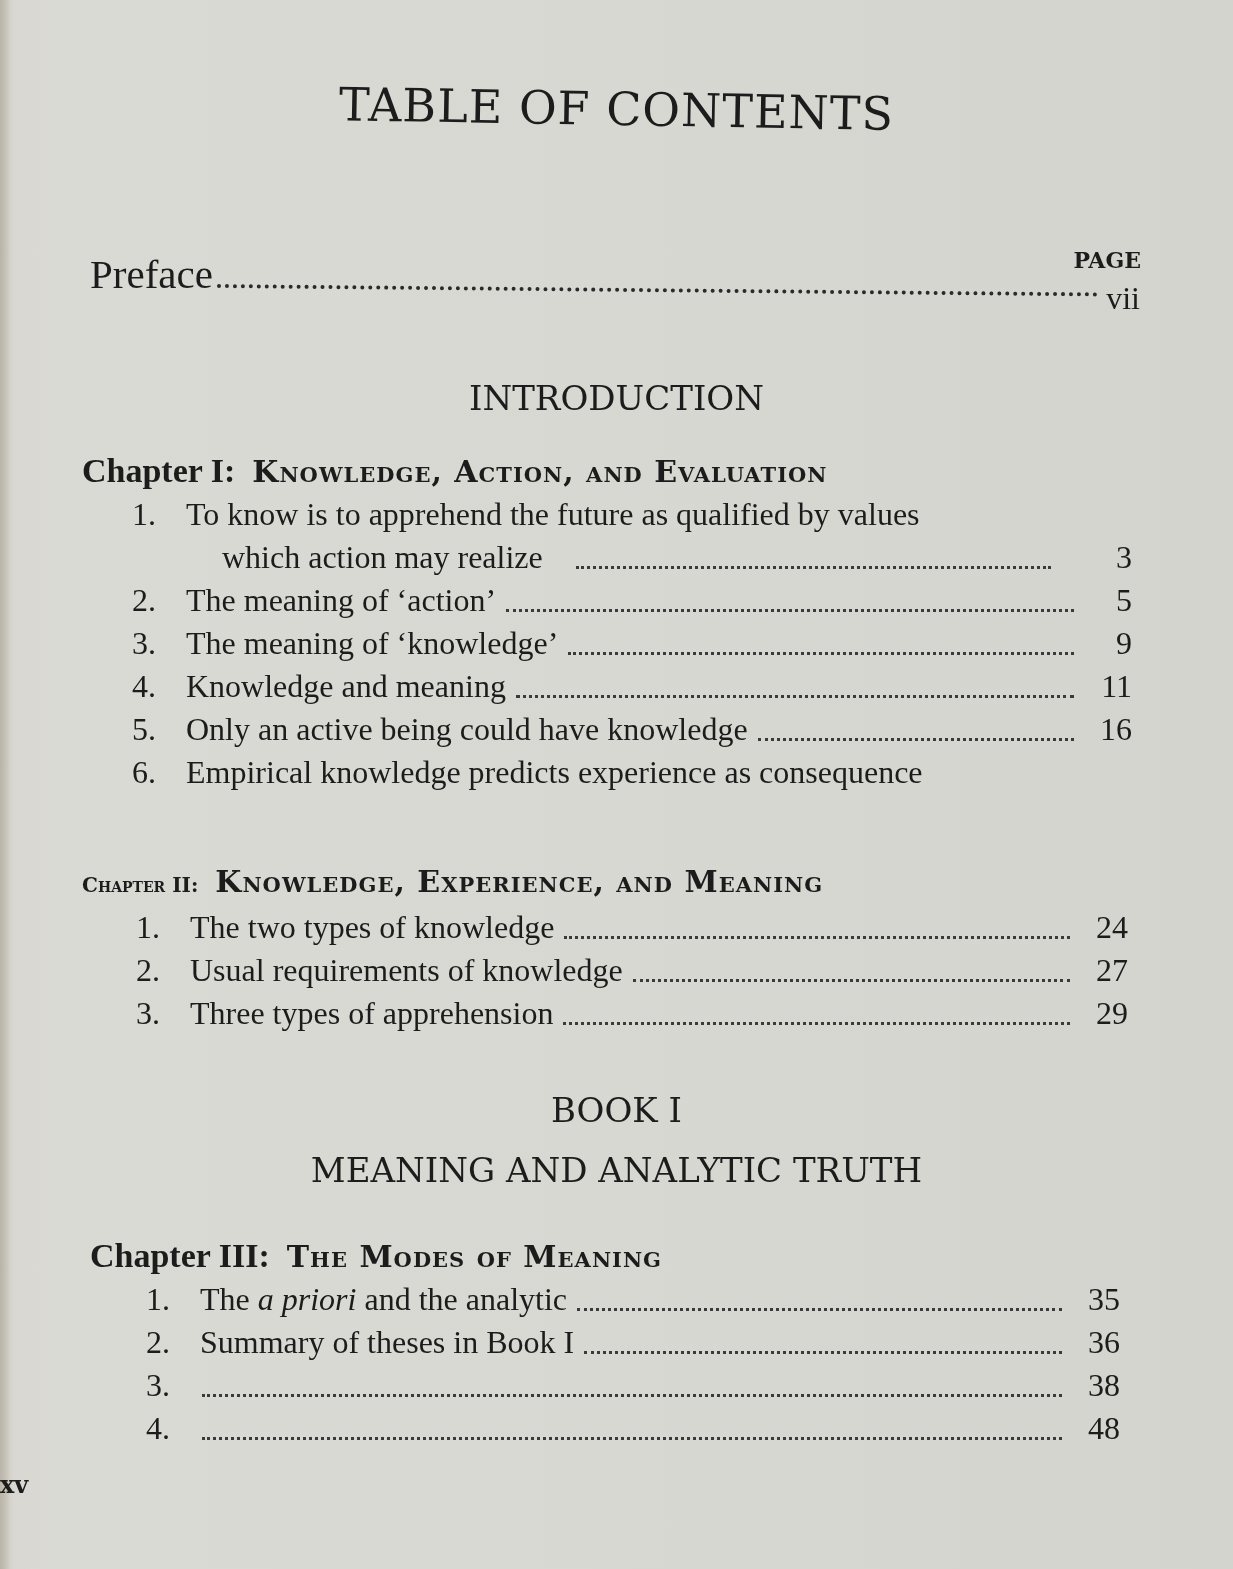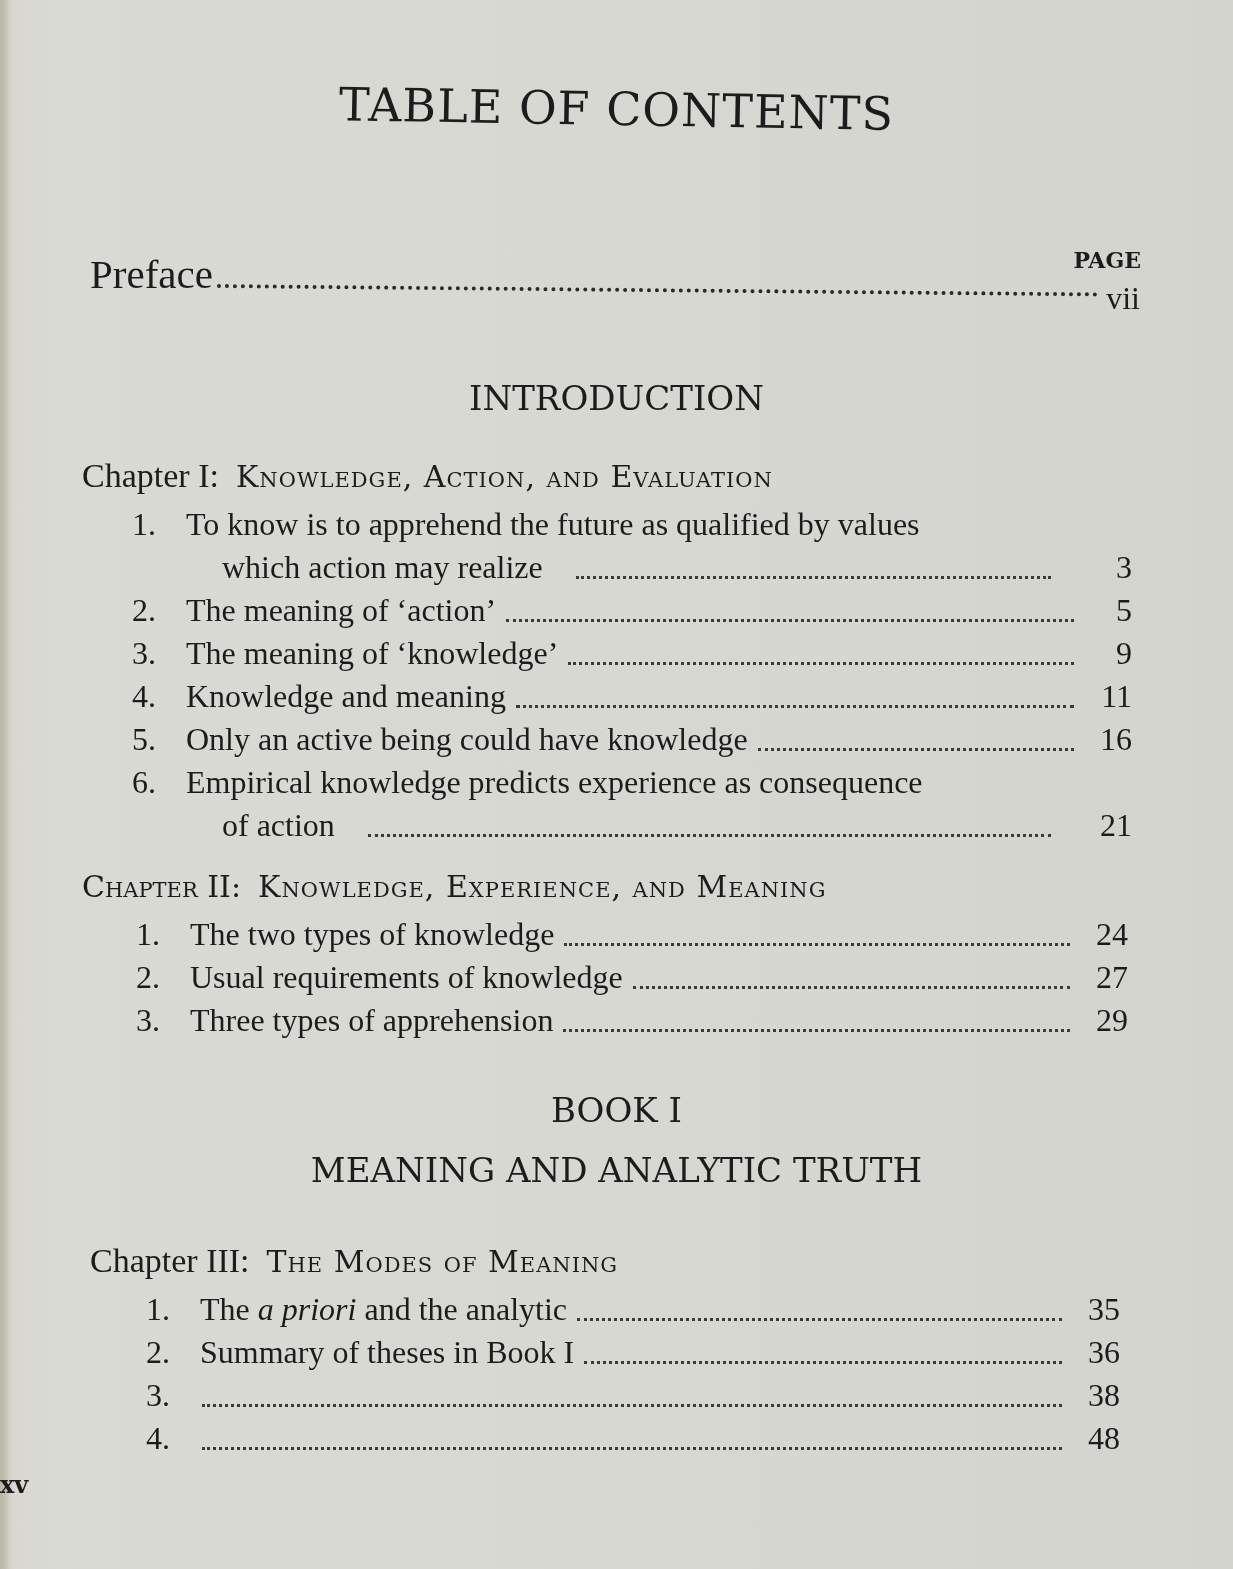--- a/index.html
+++ b/index.html
@@ -75,32 +75,33 @@
     text-align: center;
     font-family: "DejaVu Serif", serif;
     font-size: 34px;
   }
   .chapter {
     position: absolute;
   }
   .chapter-head {
     font-size: 34px;
     white-space: nowrap;
-    line-height: 52px;
+    line-height: 42px;
+    font-weight: bold;
   }
   .chapter-head .sc {
     font-variant: small-caps;
     font-family: "DejaVu Serif", serif;
     font-size: 30px;
     letter-spacing: 1px;
   }
   .chapter-head .lbl-sc {
     font-variant: small-caps;
     font-family: "DejaVu Serif", serif;
-    font-size: 30px;
+    font-size: 20px;
   }
   .entry {
     position: relative;
     font-size: 32px;
     line-height: 43px;
     display: flex;
     align-items: flex-end;
   }
   .entry .num {
     width: 54px;
@@ -213,25 +214,20 @@
           <span class="text">Only an active being could have knowledge</span>
           <span class="leader"></span>
           <span class="pg">16</span>
         </span>
       </div>
       <div class="entry two-line">
         <div class="first">
           <span class="num">6.</span>
           <span class="text">Empirical knowledge predicts experience as consequence</span>
         </div>
-        <div class="second">
-          <span class="text">of action</span>
-          <span class="leader"></span>
-          <span class="pg">21</span>
-        </div>
       </div>
     </div>
   </div>
 
   <div class="chapter" style="left:82px; top:860px; width:1046px;">
     <div class="chapter-head">
       <span class="lbl-sc">Chapter II:</span>&nbsp;&nbsp;<span class="sc">Knowledge, Experience, and Meaning</span>
     </div>
     <div style="padding-left:54px;">
       <div class="entry">

